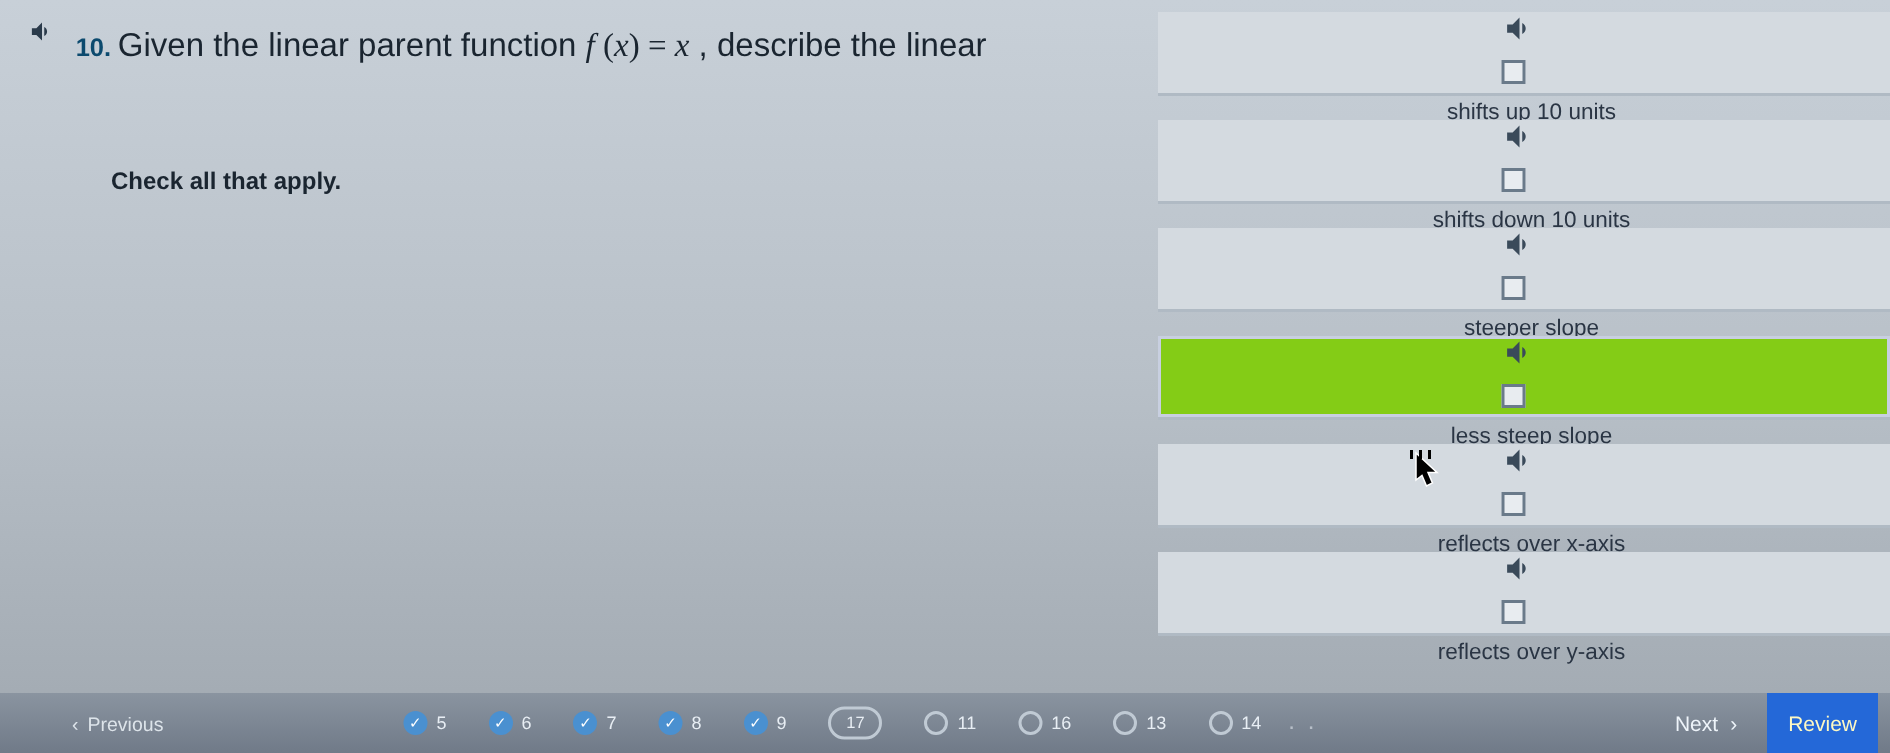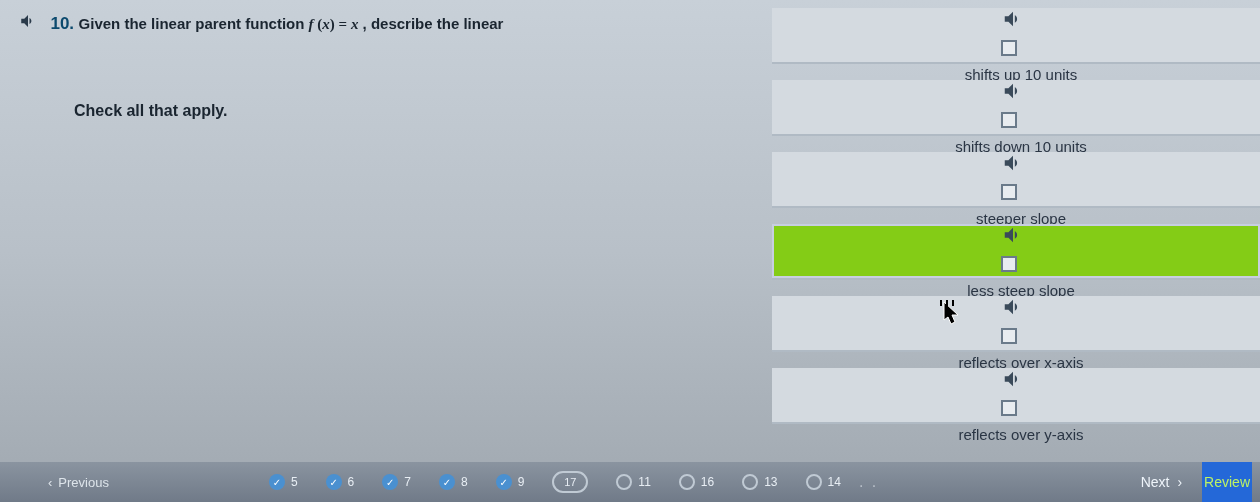--- a/index.html
+++ b/index.html
@@ -25,22 +25,22 @@
       margin-right: 8px;
       color: #2a3a4a;
     }
     .question-number {
       font-weight: bold;
       font-size: 17px;
       color: #0c4a6e;
       display: inline;
     }
     .question-text {
-      font-weight: bold;
-      font-size: 15px;
+      font-weight: normal;
+      font-size: 22px;
       color: #1a2530;
       display: inline;
       line-height: 1.6;
     }
     .question-body {
       margin-left: 56px;
     }
     .math-ital { font-style: italic; font-family: 'Times New Roman', serif; }
     .math-norm { font-family: 'Times New Roman', serif; }
     .check-all {
@@ -163,25 +163,25 @@
     .nav-next {
       margin-left: auto;
       font-size: 14px;
       color: #eef4fa;
       display: flex;
       align-items: flex-end;
       gap: 8px;
     }
     .nav-review {
       background: #2468d8;
-      color: #bef264;
+      color: #fef9c3;
       height: 40px;
       display: flex;
       align-items: center;
-      padding: 0 2px;
+      padding: 0 14px;
       margin-left: 20px;
       font-size: 14px;
     }
     .dots { letter-spacing: 2px; opacity: 0.6; }
   </style>
 </head>
 <body>
 
 <div class="question-area">
   <div>

